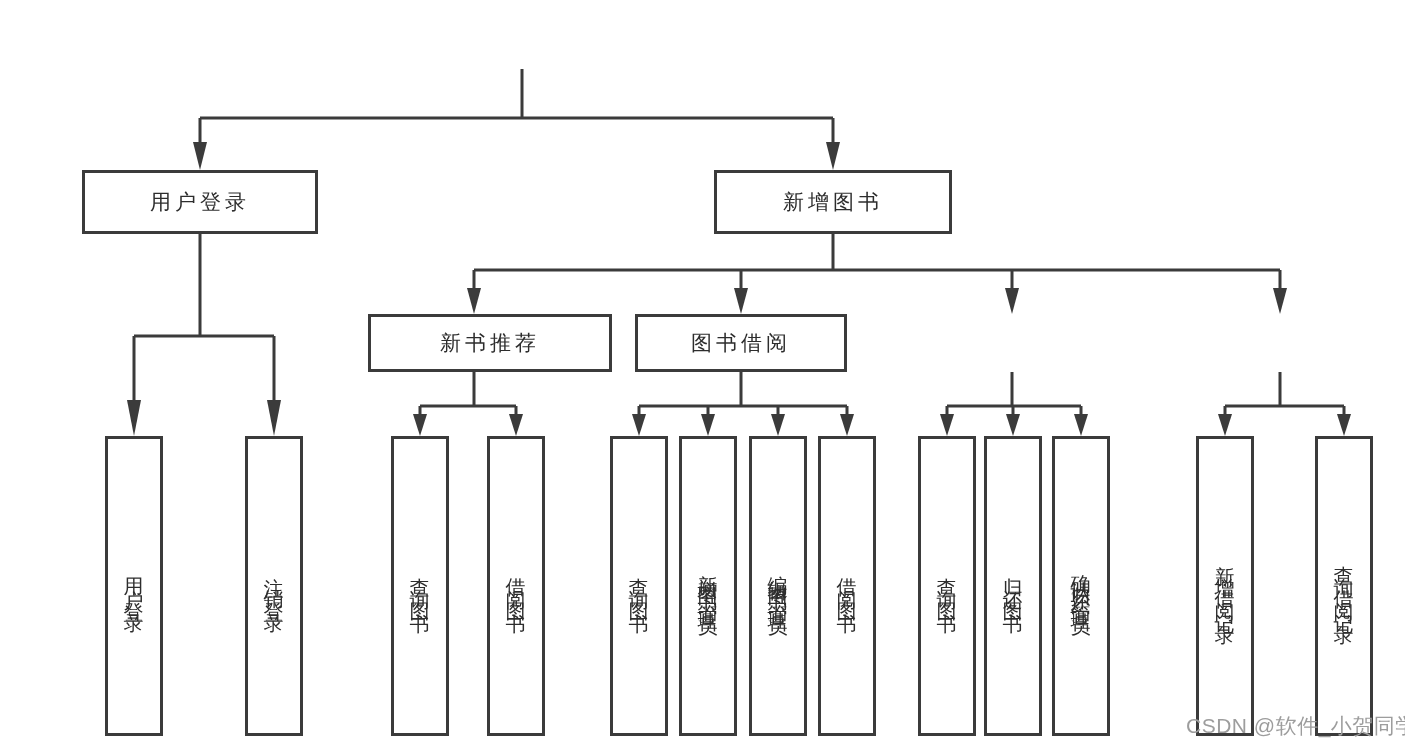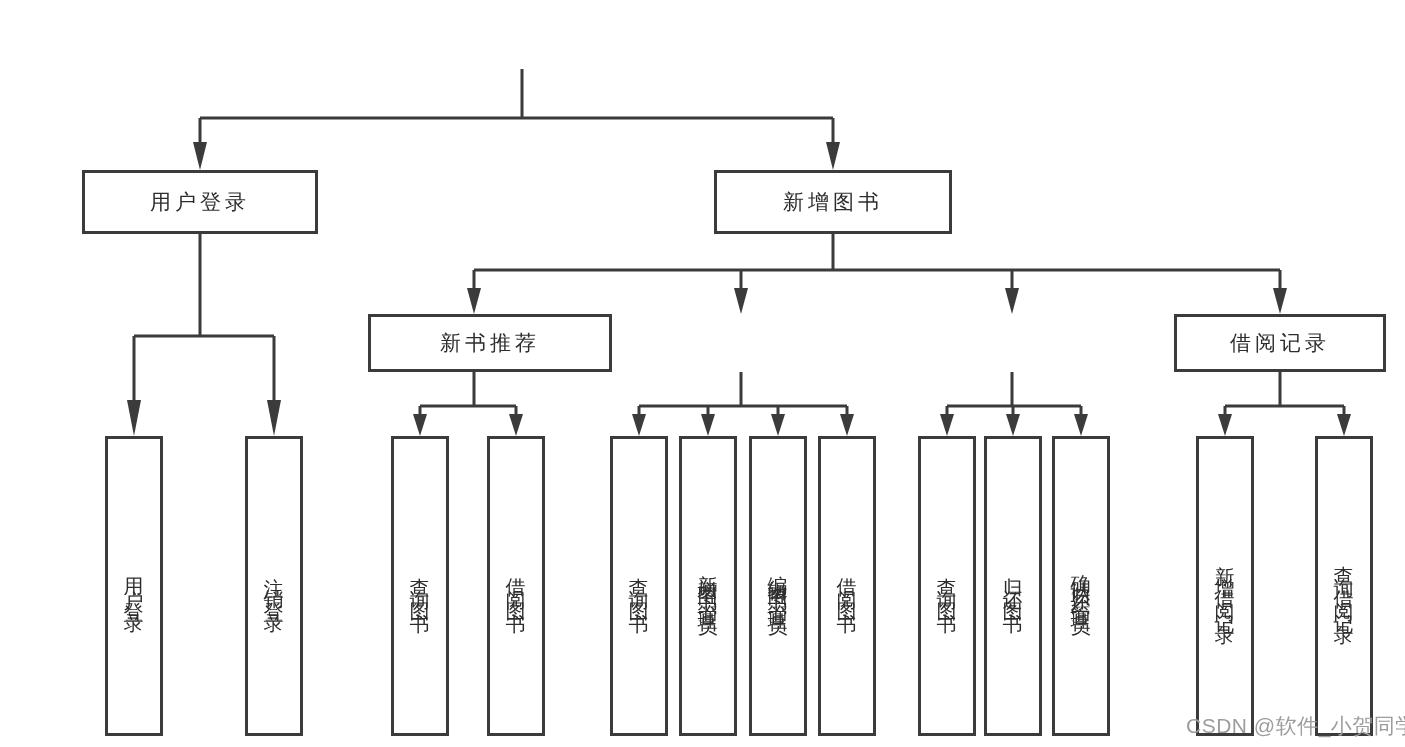--- a/index.html
+++ b/index.html
@@ -96,22 +96,22 @@
   <div class="box h" style="left:82px;top:170px;width:236px;height:64px">
     <span>用户登录</span>
   </div>
   <div class="box h" style="left:714px;top:170px;width:238px;height:64px">
     <span>新增图书</span>
   </div>
 
   <div class="box h" style="left:368px;top:314px;width:244px;height:58px">
     <span>新书推荐</span>
   </div>
-  <div class="box h" style="left:1174px;top:314px;width:212px;height:58px">
-    <span>借阅记录</span>
+  <div class="box h" style="left:635px;top:314px;width:212px;height:58px">
+    <span>图书借阅</span>
   </div>
 
   <div class="box v sp-wide" style="left:105px;top:436px;width:58px;height:300px">
     <span>用户登录</span>
   </div>
   <div class="box v sp-wide" style="left:245px;top:436px;width:58px;height:300px">
     <span>注销登录</span>
   </div>
 
   <div class="box v sp-wide" style="left:391px;top:436px;width:58px;height:300px">

